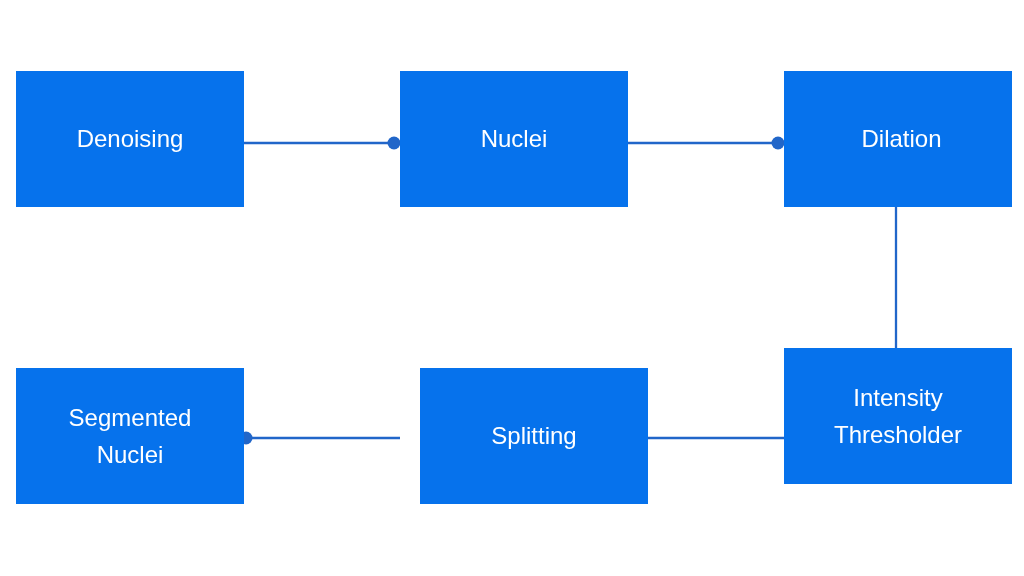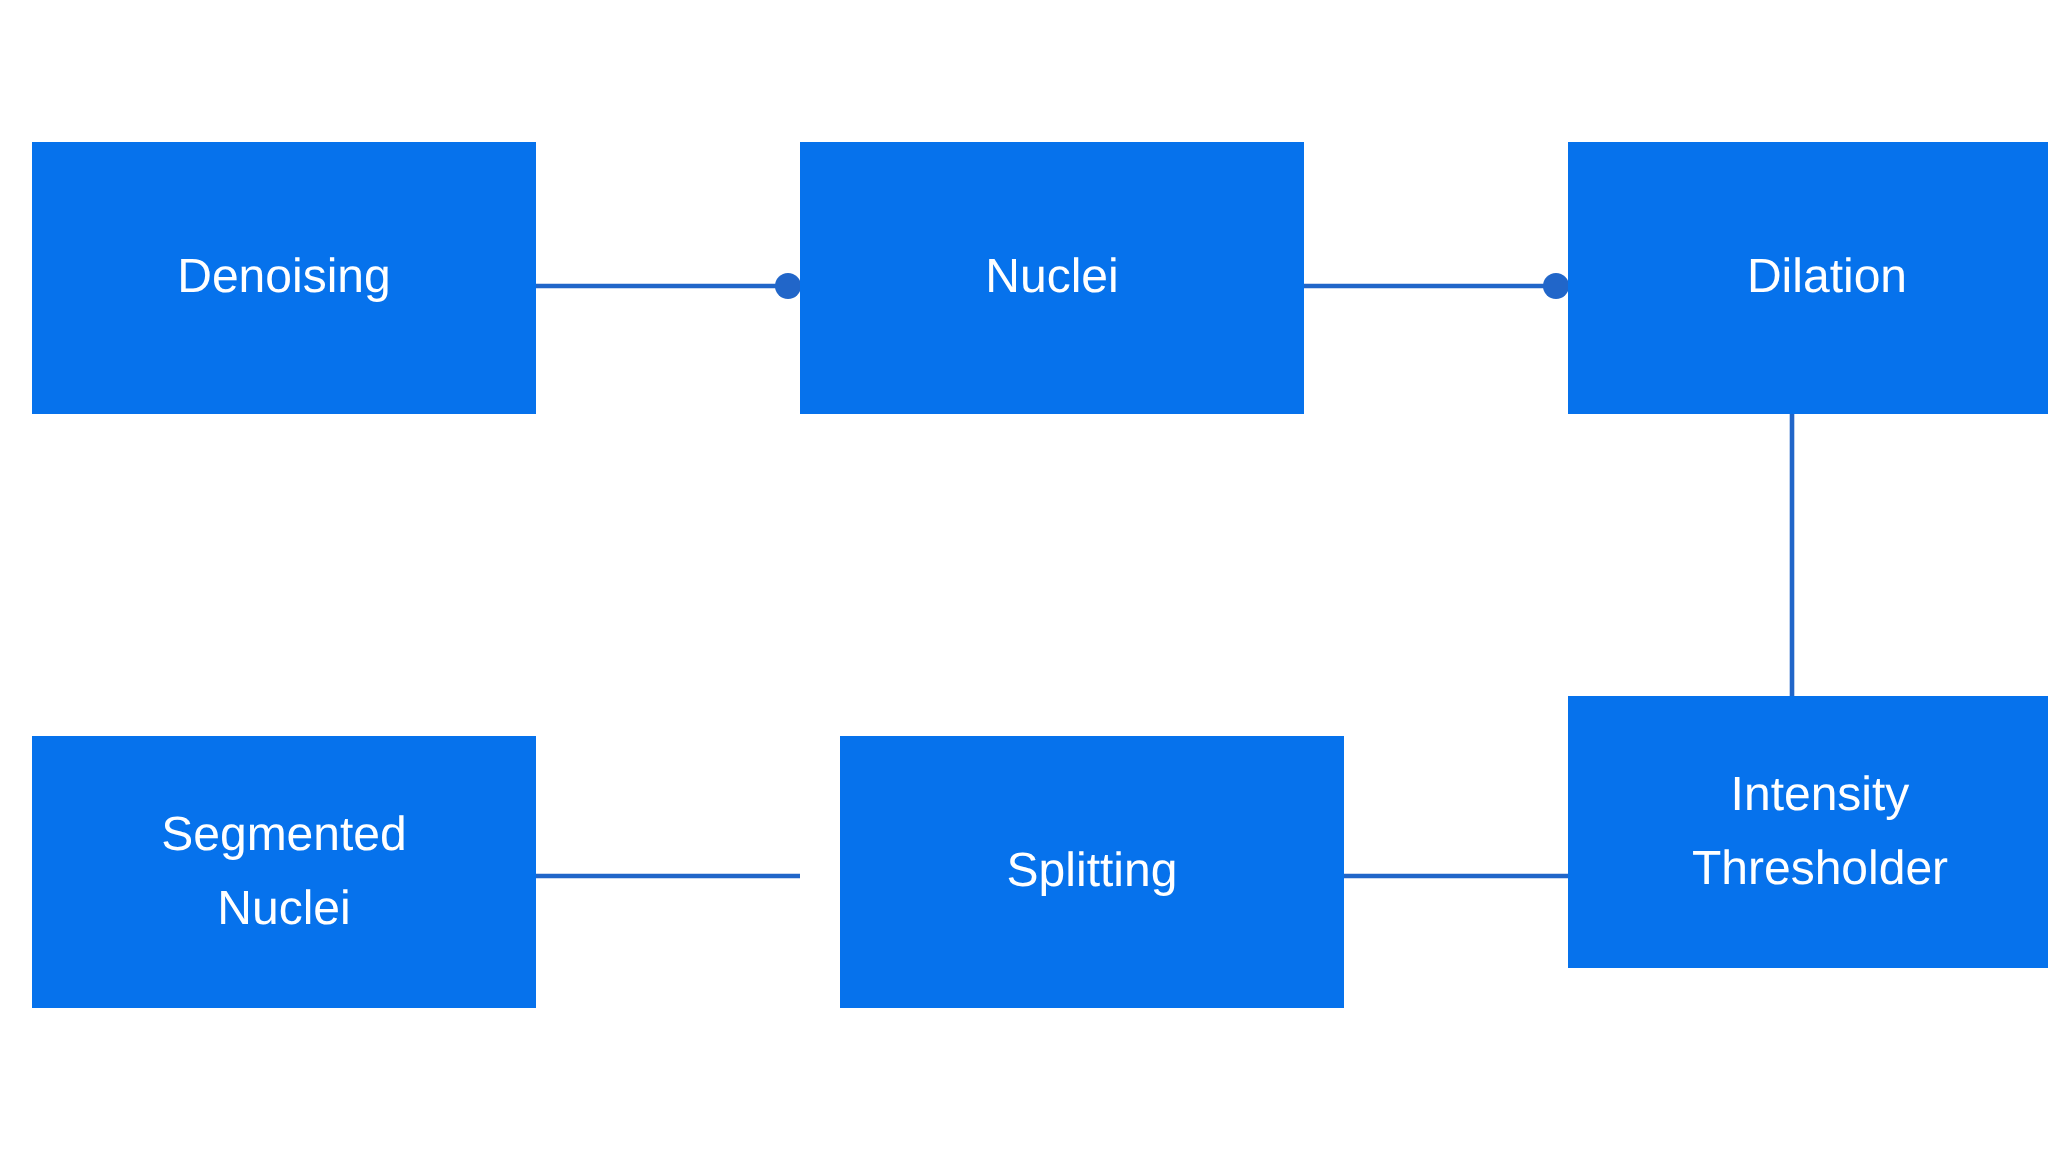--- a/index.html
+++ b/index.html
@@ -26,21 +26,21 @@
     stroke: var(--connector-color, #2166C9);
     stroke-width: 2.3;
     fill: none;
   }
   .edge-dot {
     fill: var(--connector-color, #2166C9);
     stroke: none;
   }
   .node {
     position: absolute;
-    width: 252px;
+    width: 228px;
     height: 136px;
     background: var(--node-fill, #0672EC);
     color: var(--node-text, #ffffff);
     display: flex;
     align-items: center;
     justify-content: center;
     text-align: center;
     font-size: 24px;
     font-weight: 400;
     line-height: 1.55;

